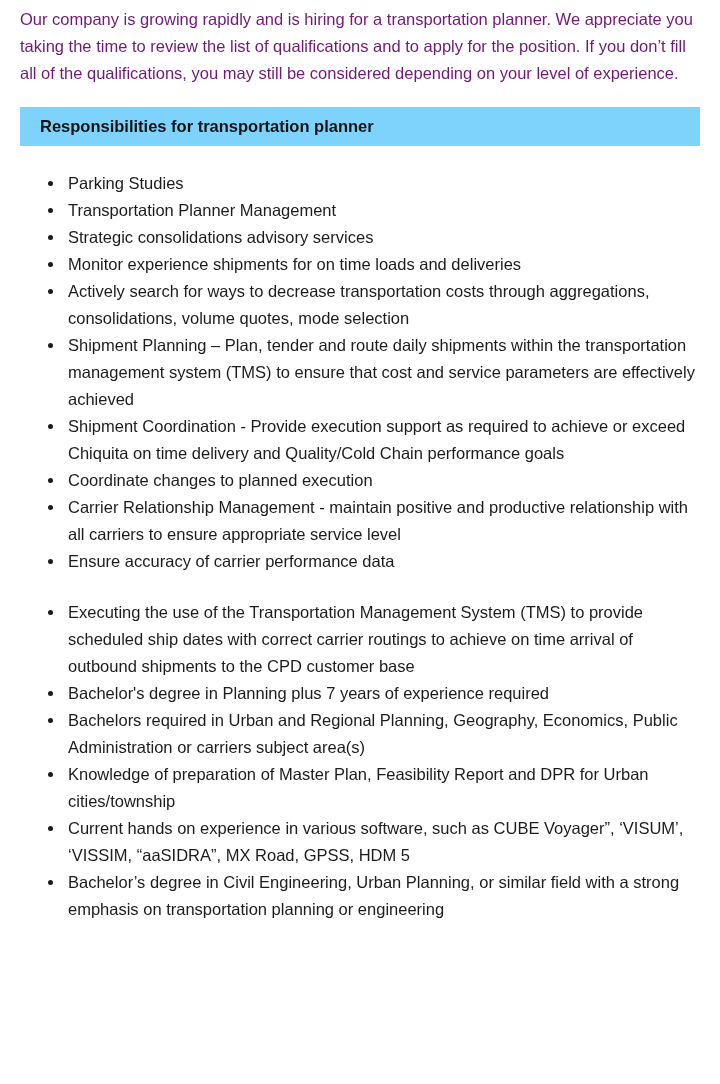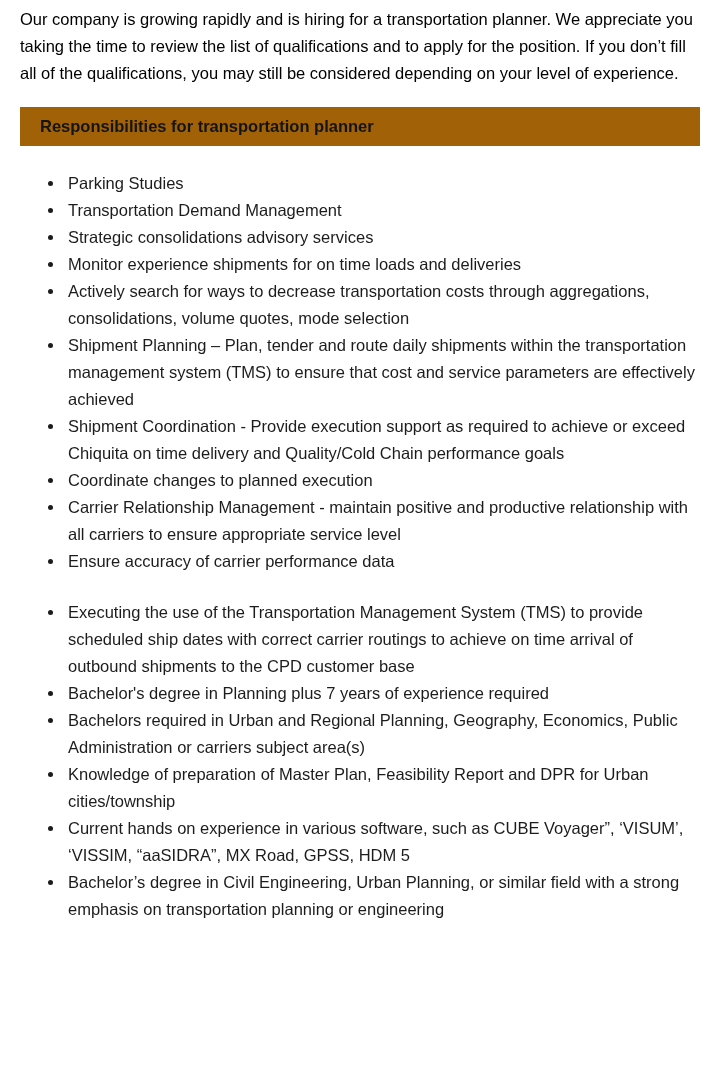--- a/index.html
+++ b/index.html
@@ -17,24 +17,24 @@
     font-weight: 700;
     text-align: center;
     color: #111111;
     margin: 2px 0 26px 0;
     letter-spacing: 0.2px;
   }
   .intro {
     font-size: 16.5px;
     line-height: 27px;
     margin-bottom: 18px;
-    color: #000000;
+    color: #701a75;
   }
   .section-header {
-    background: #a16207;
+    background: #7dd3fc;
     font-size: 16.5px;
     font-weight: 700;
     color: #141414;
     padding: 10px 20px 10px 20px;
     margin-top: 20px;
   }
   ul.bullet-list {
     margin: 24px 0 21px 0;
     padding-left: 45px;
     font-size: 16.5px;
@@ -51,21 +51,21 @@
 
 <div class="page">
 
 
   <p class="intro">Our company is growing rapidly and is hiring for a transportation planner. We appreciate you taking the time to review the list of qualifications and to apply for the position. If you don’t fill all of the qualifications, you may still be considered depending on your level of experience.</p>
 
   <div class="section">
     <div class="section-header">Responsibilities for transportation planner</div>
     <ul class="bullet-list">
         <li>Parking Studies</li>
-        <li>Transportation Demand Management</li>
+        <li>Transportation Planner Management</li>
         <li>Strategic consolidations advisory services</li>
         <li>Monitor experience shipments for on time loads and deliveries</li>
         <li>Actively search for ways to decrease transportation costs through aggregations, consolidations, volume quotes, mode selection</li>
         <li>Shipment Planning – Plan, tender and route daily shipments within the transportation management system (TMS) to ensure that cost and service parameters are effectively achieved</li>
         <li>Shipment Coordination - Provide execution support as required to achieve or exceed Chiquita on time delivery and Quality/Cold Chain performance goals</li>
         <li>Coordinate changes to planned execution</li>
         <li>Carrier Relationship Management - maintain positive and productive relationship with all carriers to ensure appropriate service level</li>
         <li>Ensure accuracy of carrier performance data</li>
       </ul>
   </div>

